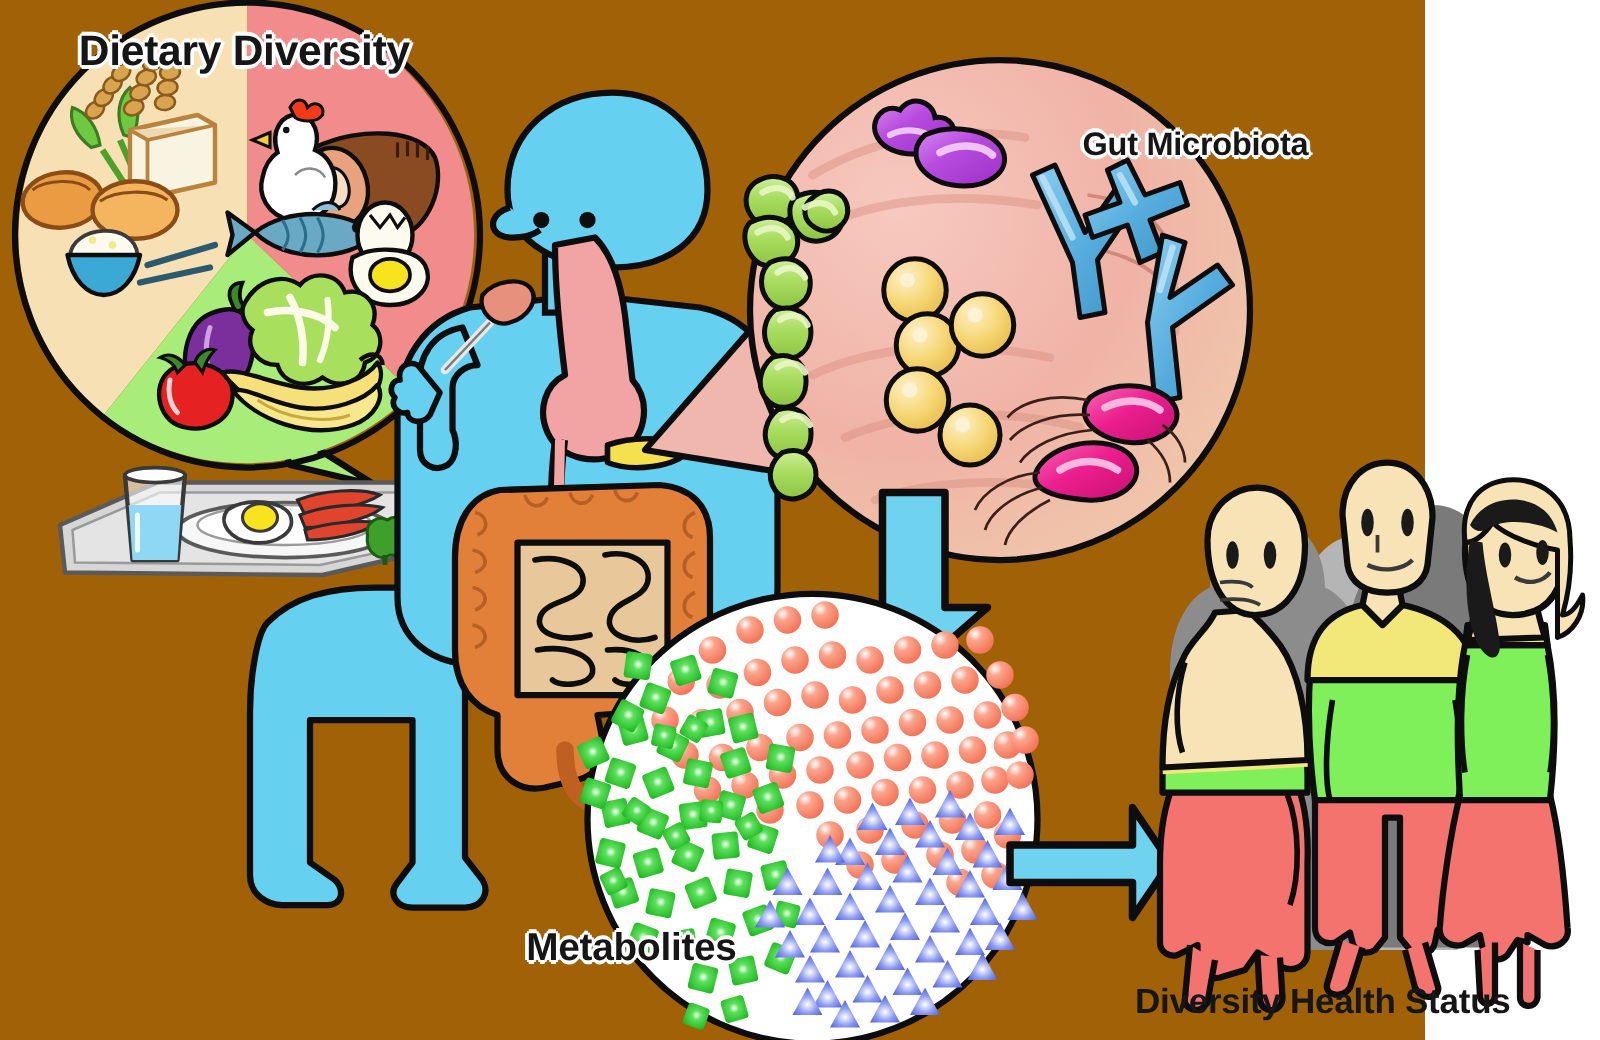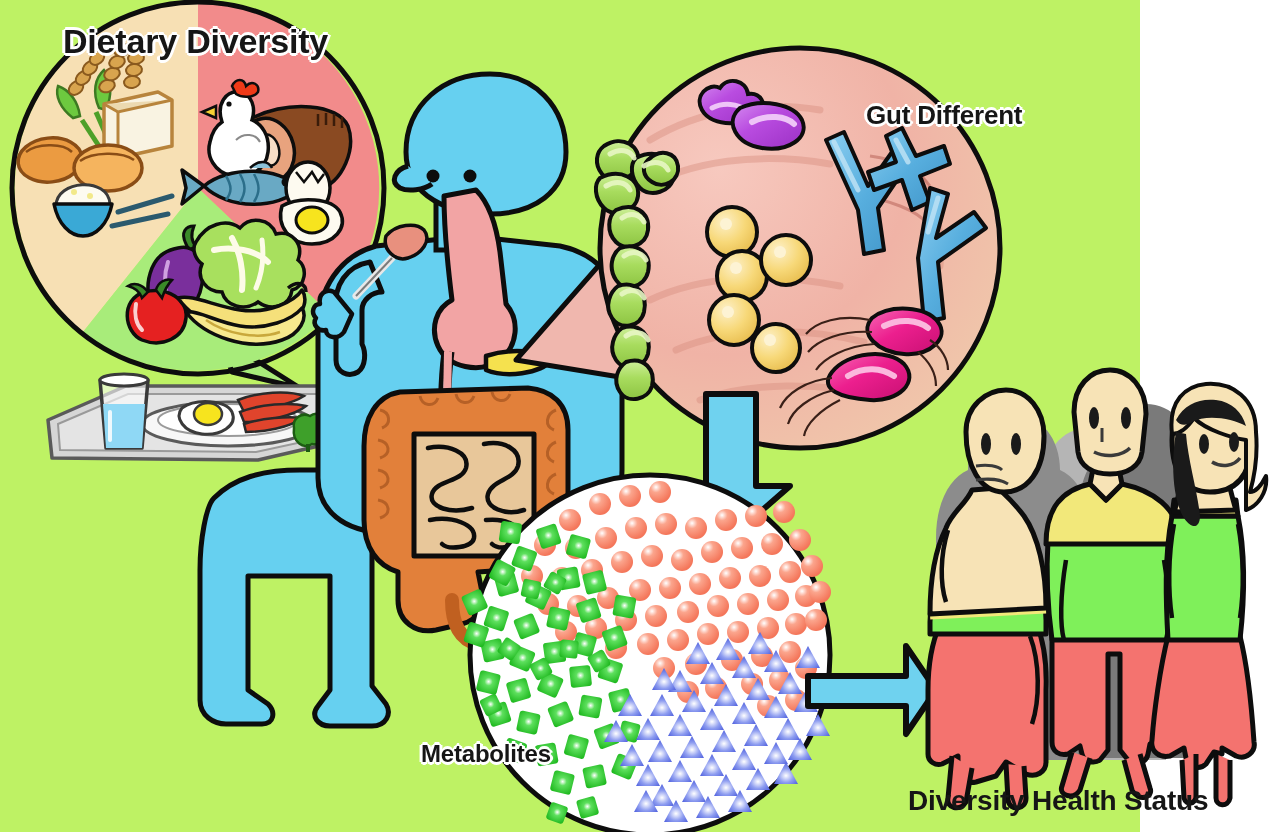--- a/index.html
+++ b/index.html
@@ -1,33 +1,33 @@
 <!DOCTYPE html>
 <html><head>
 <meta charset="utf-8">
 <style>
   html,body{margin:0;padding:0;background:#ffffff;}
   body{width:1280px;height:832px;overflow:hidden;font-family:"Liberation Sans",sans-serif;}
-  #stage{position:relative;width:1140px;height:832px;background:#bef264;}
+  #stage{position:relative;width:1140px;height:832px;background:#a16207;}
   #stage svg{position:absolute;top:0;left:0;}
   .lbl{
     position:absolute;
     font-family:"Liberation Sans",sans-serif;
     font-weight:bold;
     color:#161616;
     white-space:nowrap;
     letter-spacing:-0.2px;
     text-shadow:
       2px 0 0 #fff, -2px 0 0 #fff, 0 2px 0 #fff, 0 -2px 0 #fff,
       1.5px 1.5px 0 #fff, -1.5px 1.5px 0 #fff, 1.5px -1.5px 0 #fff, -1.5px -1.5px 0 #fff,
       3px 0 0 #fff, -3px 0 0 #fff, 0 3px 0 #fff, 0 -3px 0 #fff;
   }
   #lbl-diet{left:63px;top:22px;font-size:34px;}
   #lbl-gut{left:866px;top:100px;font-size:26px;}
-  #lbl-metab{left:421px;top:740px;font-size:24px;}
+  #lbl-metab{left:421px;top:740px;font-size:31px;}
   #lbl-health{left:908px;top:785px;font-size:28px;text-shadow:none;}
 </style>
 </head>
 <body>
 
 <div id="stage">
 
 <svg width="1280" height="832" viewBox="0 0 1280 832">
   <defs>
     <radialGradient id="gMicroBg" cx="30%" cy="30%" r="85%">
@@ -595,19 +595,19 @@
     <path d="M952,756 L948,798 C946,808 960,812 966,802 L972,768" fill="#f4736f" stroke="#0d0d0d" stroke-width="5" stroke-linejoin="round"></path>
     <path d="M1006,764 L1008,800 C1010,812 1026,810 1026,798 L1024,766" fill="#f4736f" stroke="#0d0d0d" stroke-width="5" stroke-linejoin="round"></path>
 
     <path d="M1072,752 L1062,786 C1058,796 1074,800 1080,790 L1090,758" fill="#f4736f" stroke="#0d0d0d" stroke-width="5" stroke-linejoin="round"></path>
     <path d="M1140,754 L1150,788 C1154,798 1138,802 1132,790 L1124,760" fill="#f4736f" stroke="#0d0d0d" stroke-width="5" stroke-linejoin="round"></path>
   </g>
 </svg>
 
 <div class="lbl" id="lbl-diet">Dietary Diversity</div>
 
-<div class="lbl" id="lbl-gut">Gut Different</div>
+<div class="lbl" id="lbl-gut">Gut Microbiota</div>
 
 <div class="lbl" id="lbl-metab">Metabolites</div>
 
 <div class="lbl" id="lbl-health">Diversity Health Status</div>
 
 </div>
 
 </body></html>

